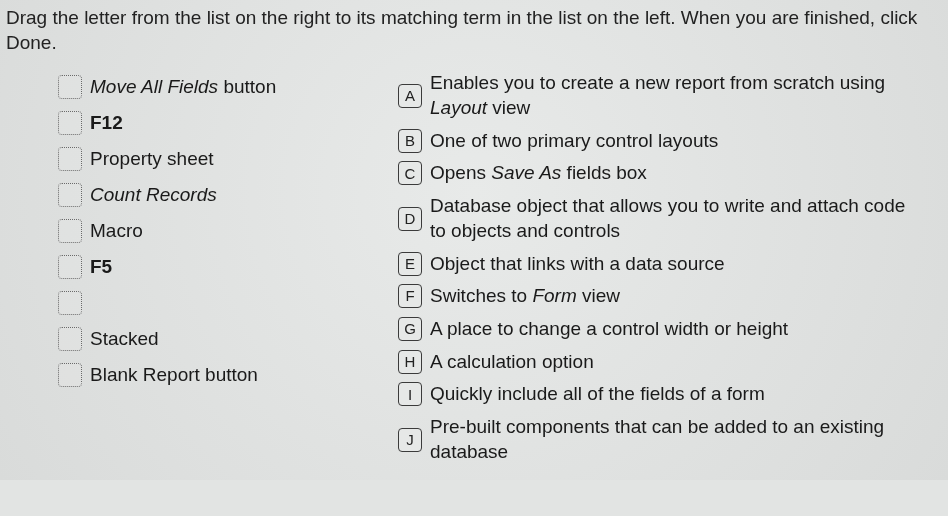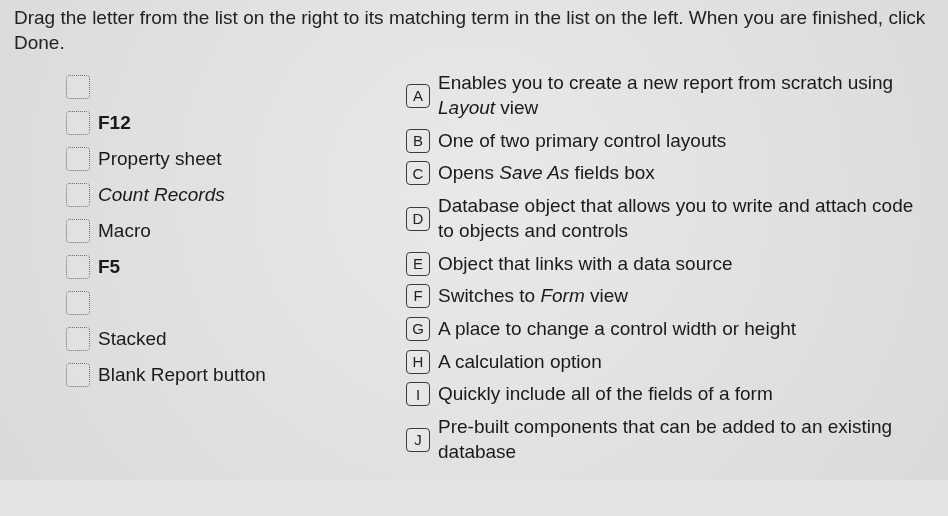--- a/index.html
+++ b/index.html
@@ -5,21 +5,21 @@
   * { box-sizing: border-box; }
   html, body {
     margin: 0; padding: 0;
     width: 948px; height: 516px;
     background: #e2e4e3;
     font-family: Arial, Helvetica, sans-serif;
     color: #1c1c1c;
     overflow: hidden;
   }
   .page {
-    padding: 6px 10px 10px 14px;
+    padding: 6px 10px 10px 6px;
     position: relative;
     background: radial-gradient(circle at 50% 40%, #e8eae9 0%, #d9dbda 100%);
   }
   .instructions {
     font-size: 19px;
     line-height: 1.3;
     color: #222;
     margin: 0 0 14px 0;
   }
   .columns {
@@ -78,20 +78,21 @@
 
 <div class="page">
   <p class="instructions">Drag the letter from the list on the right to its matching term in the list on the left. When you are finished, click Done.</p>
 
   <div class="columns">
 
     <div class="left-col">
 
       <div class="term-row">
         <div class="dropzone"></div>
+        <span><span class="italic">Move All Fields</span> <span>button</span></span>
       </div>
       <div class="term-row">
         <div class="dropzone"></div>
         <span style="font-weight:700"><span>F12</span></span>
       </div>
       <div class="term-row">
         <div class="dropzone"></div>
         <span><span>Property sheet</span></span>
       </div>
       <div class="term-row">

